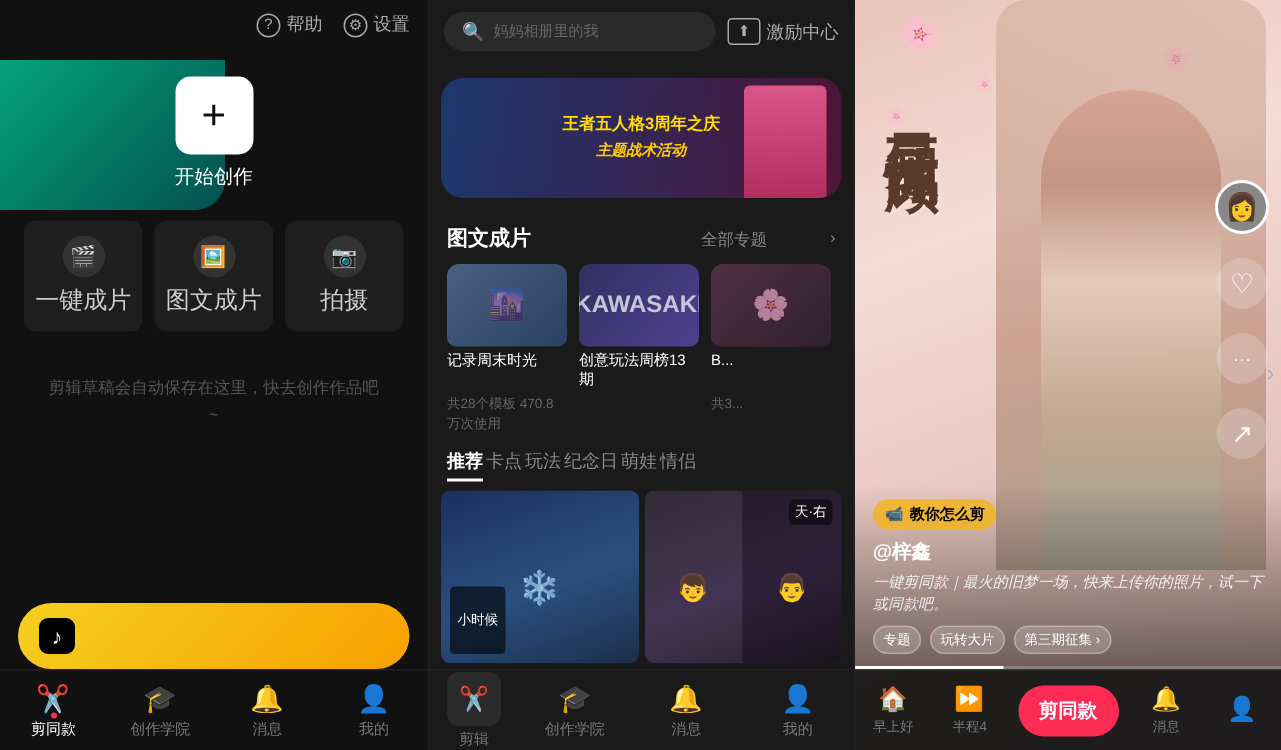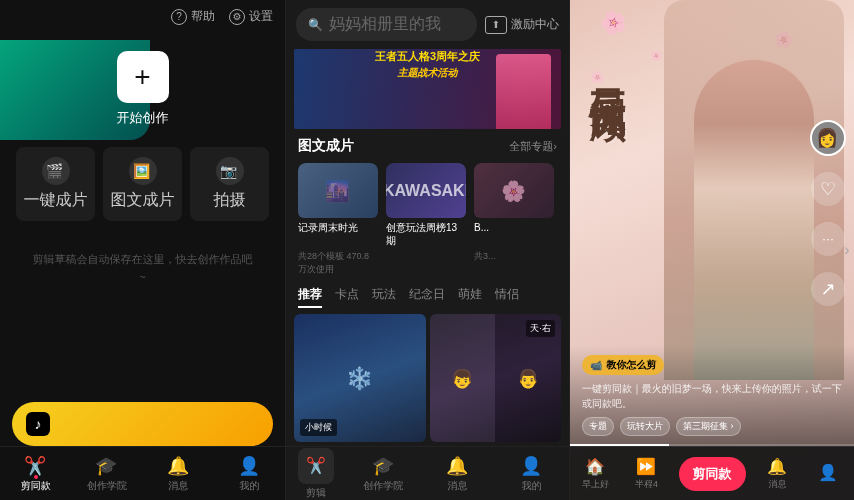--- a/index.html
+++ b/index.html
@@ -216,21 +216,21 @@
       display: flex;
       align-items: center;
       gap: 6px;
     }
     .mid-search-input .search-icon {
       color: #888;
       font-size: 12px;
     }
     .mid-search-input .search-placeholder {
       color: #666;
-      font-size: 16px;
+      font-size: 10px;
     }
     .mid-search-right {
       display: flex;
       align-items: center;
       gap: 4px;
       color: #aaa;
       font-size: 12px;
       white-space: nowrap;
     }
     .mid-search-right .upload-icon {
@@ -238,28 +238,28 @@
       height: 18px;
       border: 1.5px solid #aaa;
       border-radius: 3px;
       display: flex;
       align-items: center;
       justify-content: center;
       font-size: 10px;
     }
 
     .hero-banner {
-      margin: 0 8px;
-      border-radius: 2px;
+      margin: 10px 8px;
+      border-radius: 15px;
       overflow: hidden;
       height: 80px;
       background: linear-gradient(135deg, #1a2a4a 0%, #2a1a3a 50%, #4a1a2a 100%);
       position: relative;
       display: flex;
-      align-items: flex-start;
+      align-items: center;
       justify-content: center;
     }
     .hero-banner .banner-text {
       color: #ffd700;
       font-size: 14px;
       font-weight: 700;
       text-align: center;
       line-height: 1.4;
       z-index: 1;
     }
@@ -288,20 +288,21 @@
     .section-title {
       color: #fff;
       font-size: 14px;
       font-weight: 600;
     }
     .section-more {
       color: #888;
       font-size: 11px;
       display: flex;
       align-items: center;
+      gap: 42px;
     }
     .theme-cards {
       display: flex;
       gap: 8px;
       padding: 4px 12px;
       overflow-x: hidden;
     }
     .theme-card {
       width: 80px;
       flex-shrink: 0;
@@ -325,21 +326,21 @@
     }
     .theme-card .card-sub {
       color: #666;
       font-size: 9px;
       margin-top: 16px;
     }
 
     .mid-tabs {
       display: flex;
       padding: 6px 12px 2px;
-      gap: 13px;
+      gap: 2px;
     }
     .mid-tab {
       color: #888;
       font-size: 12px;
       cursor: pointer;
       padding-bottom: 3px;
     }
     .mid-tab.active {
       color: #fff;
       font-weight: 600;
@@ -368,21 +369,21 @@
       justify-content: center;
       font-size: 28px;
     }
     .mid-content-card .card-badge {
       position: absolute;
       bottom: 6px;
       left: 6px;
       background: rgba(0,0,0,0.6);
       color: #fff;
       font-size: 9px;
-      padding: 2px 5px;
+      padding: 16px 5px;
       border-radius: 3px;
     }
     .mid-bottom-nav {
       height: 54px;
       background: #1a1a1a;
       border-top: 1px solid #222;
       display: flex;
       align-items: center;
     }
     .mid-bottom-nav .nav-item {
@@ -508,20 +509,21 @@
       color: #fff;
       font-size: 13px;
       font-weight: 700;
       margin-bottom: 4px;
     }
     .right-desc {
       color: rgba(255,255,255,0.85);
       font-size: 10px;
       line-height: 1.5;
       margin-bottom: 6px;
+      font-style: italic;
     }
     .right-tags {
       display: flex;
       gap: 6px;
       flex-wrap: wrap;
     }
     .right-tag {
       background: rgba(255,255,255,0.2);
       color: #fff;
       font-size: 9px;
@@ -793,20 +795,21 @@
     <div class="action-btn">
       <div class="action-icon" style="background:rgba(255,255,255,0.2);">↗</div>
     </div>
   </div>
 
   <div class="right-bottom-overlay">
     <div class="right-teach-badge">
       <span class="badge-icon">📹</span>
       <span class="badge-text">教你怎么剪</span>
     </div>
+    <div class="right-user-name">@梓鑫</div>
     <div class="right-desc">一键剪同款｜最火的旧梦一场，快来上传你的照片，试一下或同款吧。</div>
     <div class="right-tags">
       <span class="right-tag">专题</span>
       <span class="right-tag">玩转大片</span>
       <span class="right-tag">第三期征集 ›</span>
     </div>
   </div>
 
   <div class="right-progress">
     <div class="progress-fill"></div>

